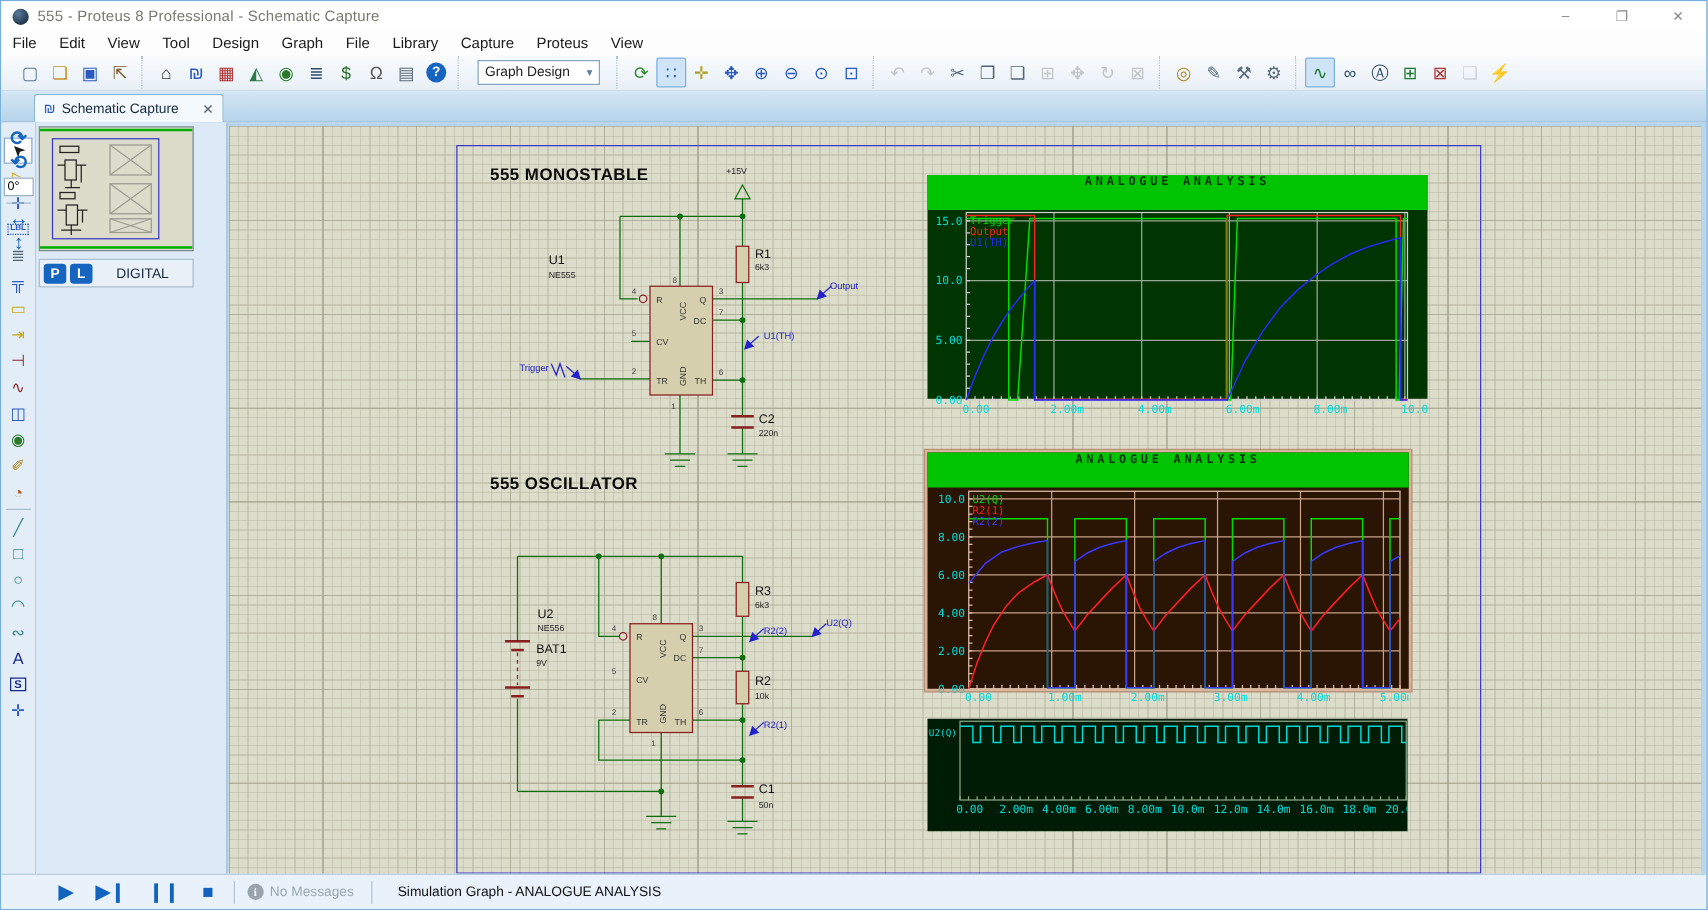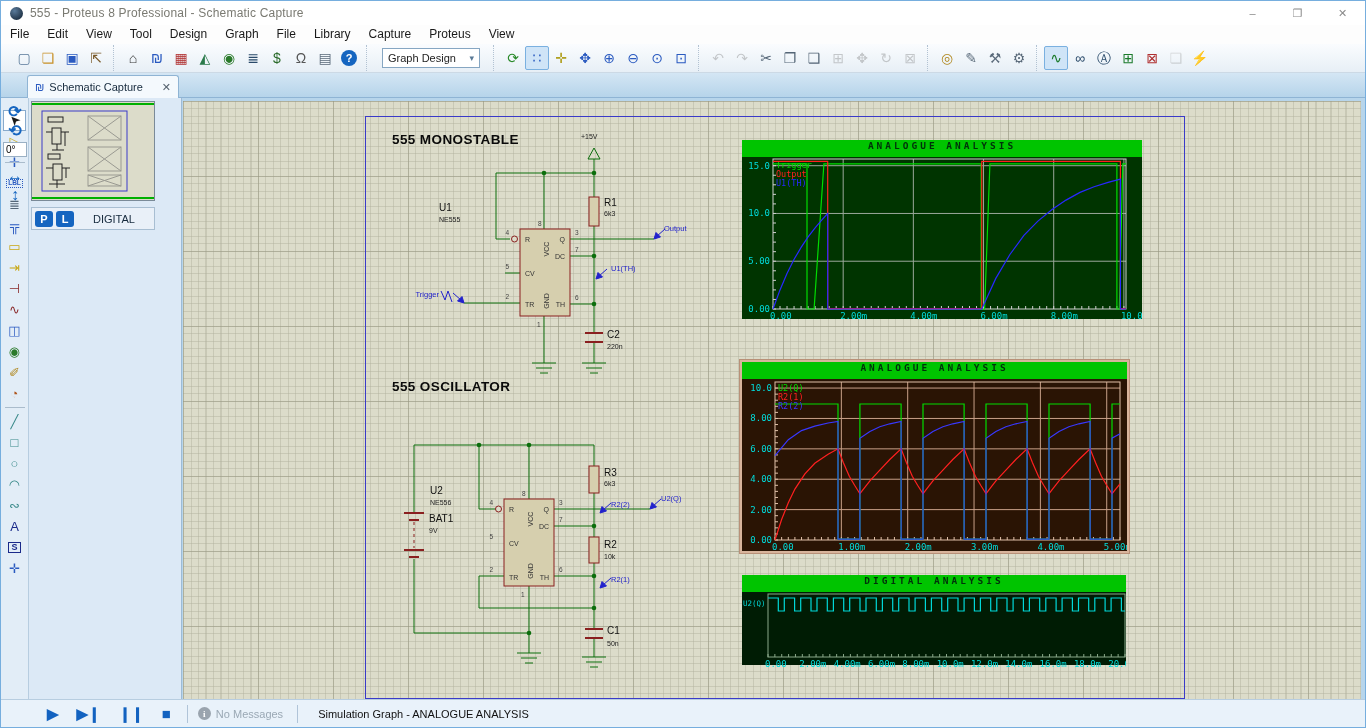--- a/index.html
+++ b/index.html
@@ -56,21 +56,21 @@
     background-image:
       repeating-linear-gradient(to right,rgba(150,150,128,.5) 0 1px,transparent 1px 75px),
       repeating-linear-gradient(to bottom,rgba(150,150,128,.5) 0 1px,transparent 1px 75px),
       repeating-linear-gradient(to right,rgba(176,176,156,.45) 0 1px,transparent 1px 7.5px),
       repeating-linear-gradient(to bottom,rgba(176,176,156,.45) 0 1px,transparent 1px 7.5px);}
   .sheet{position:absolute;left:182px;top:15px;width:820px;height:583px;border:1px solid #3a3ac8;pointer-events:none}
   .schsvg{position:absolute;left:0;top:0}
   
   .graph{position:absolute}
   .graph.selected{border:2px solid #d8b49c;outline:1px solid #b89078}
-  .gtitle{height:17px;color:#00320a;text-align:center;font-family:"DejaVu Sans Mono",monospace;font-size:9.5px;font-weight:bold;letter-spacing:3px;line-height:12px}
+  .gtitle{height:28px;color:#00320a;text-align:center;font-family:"DejaVu Sans Mono",monospace;font-size:9.5px;font-weight:bold;letter-spacing:3px;line-height:12px}
   .graph svg text{font-family:"DejaVu Sans Mono",monospace}
   
   .statusbar{position:absolute;bottom:0;left:0;right:0;height:28px;background:#e9f2fa;border-top:1px solid #b7cde0;display:flex;align-items:center;font-size:11px}
   .sim-btn{color:#1262c0;font-size:15px;margin:0 9px;line-height:1;font-weight:bold}
   .sim-btn:first-of-type{margin-left:46px}
   .sb-sep{width:1px;height:18px;background:#b0c4d8;margin:0 7px}
   .info-icon{width:13px;height:13px;border-radius:50%;background:#9aa4ae;color:#fff;font-size:9px;display:flex;align-items:center;justify-content:center;font-weight:bold;font-family:"Liberation Serif",serif;margin-left:3px}
   .no-msg{color:#9aa8b4;margin-left:5px}
   .sim-label{margin-left:13px;color:#111}
   
@@ -729,21 +729,20 @@
             <text x="30" y="12.076923076923094" fill="#00dcdc" font-size="9" text-anchor="end">10.0</text>
             <polyline points="33.0,25.0 96.0,25.0 96.0,160.2 117.9,160.2 117.9,25.0 159.1,25.0 159.1,160.2 181.0,160.2 181.0,25.0 222.1,25.0 222.1,160.2 244.0,160.2 244.0,25.0 285.1,25.0 285.1,160.2 307.0,160.2 307.0,25.0 348.1,25.0 348.1,160.2 370.0,160.2 370.0,25.0 378.0,25.0" fill="none" stroke="#00dc00" stroke-width="1.2"></polyline>
             <text x="36" y="12" fill="#00dc00" font-size="8.5">U2(Q)</text>
             <polyline points="33.0,161.0 39.6,140.5 46.3,123.8 52.9,110.1 62.9,94.9 72.8,84.3 86.1,75.2 96.0,69.8 101.3,83.5 107.3,97.2 112.6,106.3 117.9,114.7 127.9,101.8 137.8,91.1 147.8,80.5 159.1,69.8 164.4,83.5 170.3,97.2 175.6,106.3 181.0,114.7 190.9,101.8 200.9,91.1 210.8,80.5 222.1,69.8 227.4,83.5 233.4,97.2 238.7,106.3 244.0,114.7 253.9,101.8 263.9,91.1 273.8,80.5 285.1,69.8 290.4,83.5 296.4,97.2 301.7,106.3 307.0,114.7 317.0,101.8 326.9,91.1 336.9,80.5 348.1,69.8 353.5,83.5 359.4,97.2 364.7,106.3 370.0,114.7 378.0,104.8" fill="none" stroke="#ff2020" stroke-width="1.2"></polyline>
             <text x="36" y="21" fill="#ff2020" font-size="8.5">R2(1)</text>
             <polyline points="33.0,76.7 46.3,60.7 59.5,51.6 72.8,47.1 86.1,44.0 96.0,42.5 96.0,160.2 117.9,160.2 117.9,59.2 127.9,52.4 137.8,47.8 147.8,44.8 159.1,42.5 159.1,160.2 181.0,160.2 181.0,59.2 190.9,52.4 200.9,47.8 210.8,44.8 222.1,42.5 222.1,160.2 244.0,160.2 244.0,59.2 253.9,52.4 263.9,47.8 273.8,44.8 285.1,42.5 285.1,160.2 307.0,160.2 307.0,59.2 317.0,52.4 326.9,47.8 336.9,44.8 348.1,42.5 348.1,160.2 370.0,160.2 370.0,59.2 378.0,54.7" fill="none" stroke="#3838ff" stroke-width="1.2"></polyline>
             <text x="36" y="30" fill="#3838ff" font-size="8.5">R2(2)</text>
           </svg>
         </div>
       <div class="graph" style="left: 559px; top: 474px; width: 384px; height: 90px; background: rgb(0, 28, 4);">
-          <div class="gtitle" style="background: rgb(0, 196, 0);">DIGITAL ANALYSIS</div>
           <svg width="384" height="78" style="display: block;">
             <rect x="26" y="2" width="357" height="63" fill="none" stroke="#8aa88a"></rect>
             <line x1="26" y1="65" x2="26" y2="62" stroke="#8aa88a"></line>
             <line x1="32.86538461538461" y1="65" x2="32.86538461538461" y2="62" stroke="#8aa88a"></line>
             <line x1="39.73076923076923" y1="65" x2="39.73076923076923" y2="62" stroke="#8aa88a"></line>
             <line x1="46.59615384615385" y1="65" x2="46.59615384615385" y2="62" stroke="#8aa88a"></line>
             <line x1="53.46153846153847" y1="65" x2="53.46153846153847" y2="62" stroke="#8aa88a"></line>
             <line x1="60.32692307692307" y1="65" x2="60.32692307692307" y2="62" stroke="#8aa88a"></line>
             <line x1="67.19230769230768" y1="65" x2="67.19230769230768" y2="62" stroke="#8aa88a"></line>
             <line x1="74.0576923076923" y1="65" x2="74.0576923076923" y2="62" stroke="#8aa88a"></line>

